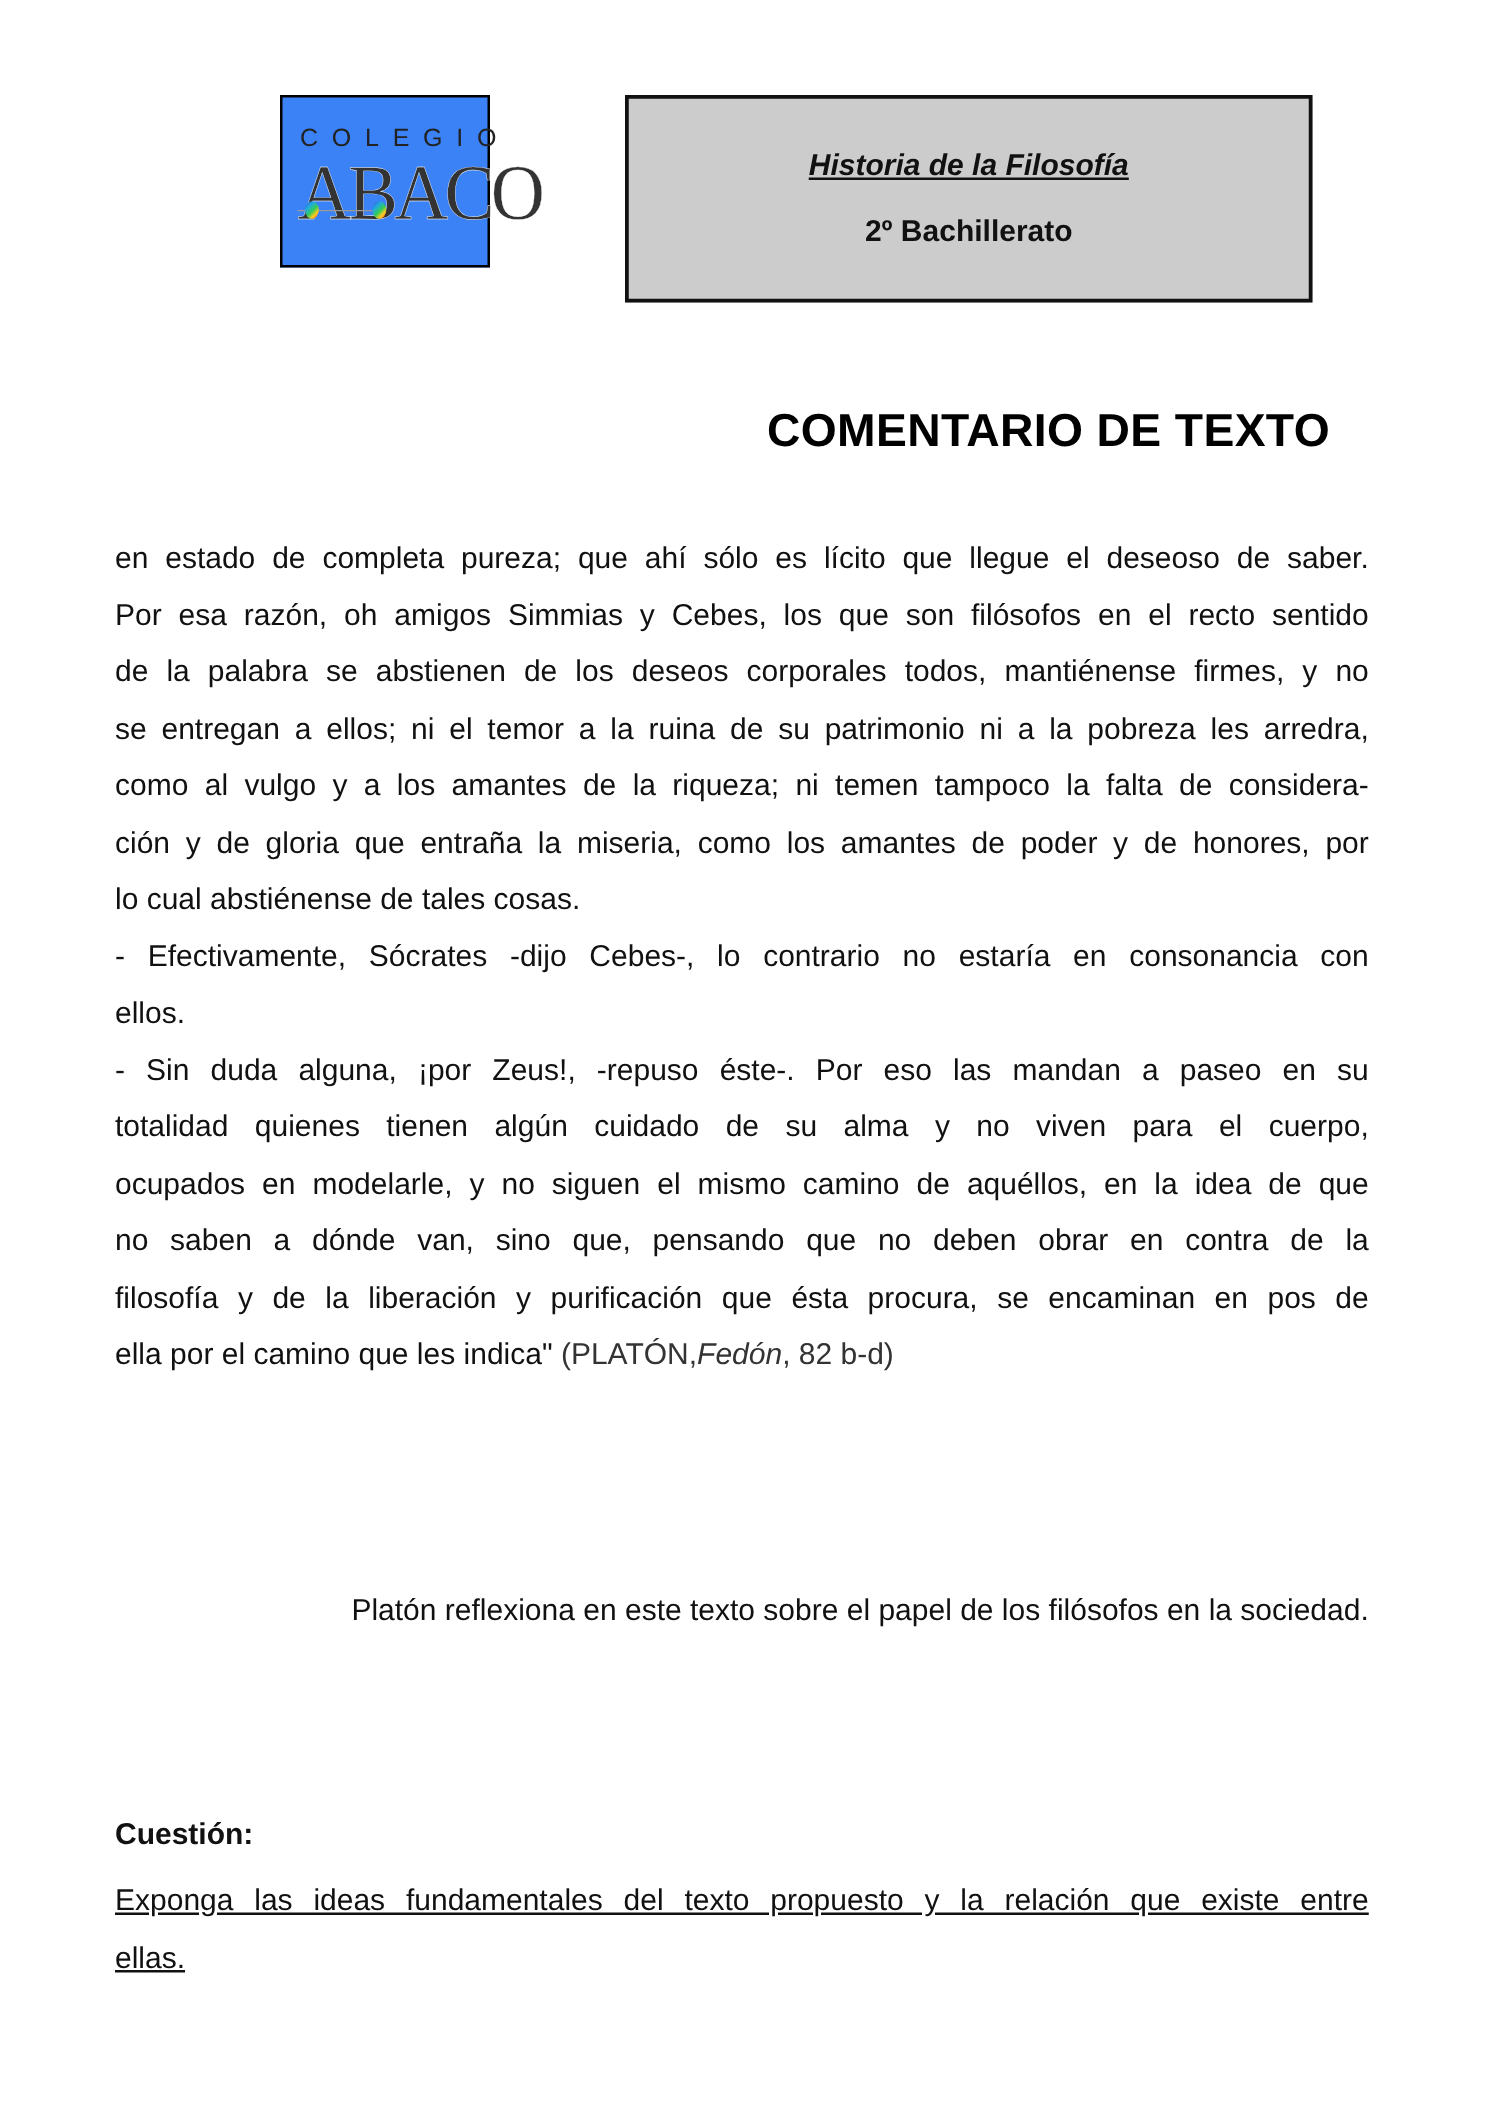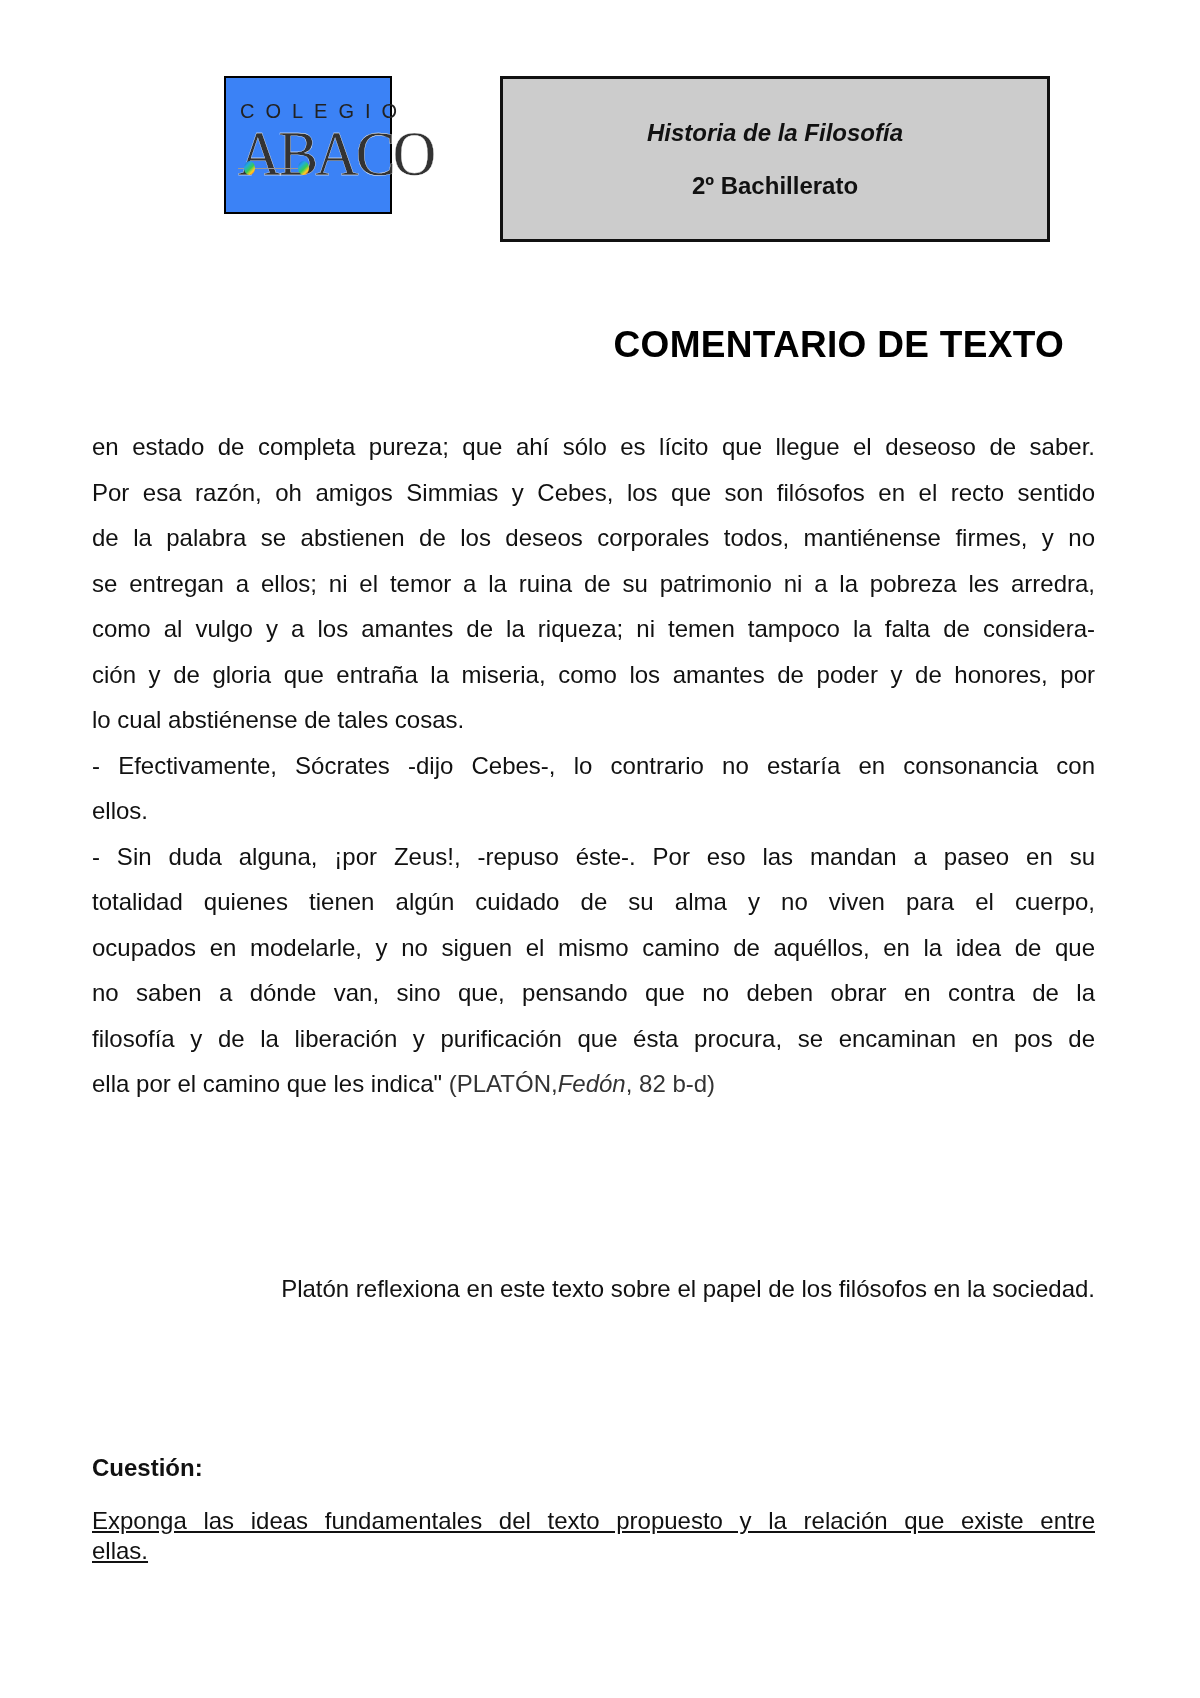--- a/index.html
+++ b/index.html
@@ -77,20 +77,21 @@
       text-align: center;
     }
     .subject-title {
       position: absolute;
       left: 0;
       right: 0;
       top: 40px;
       font-size: 24px;
       font-weight: bold;
       font-style: italic;
+      text-decoration: underline;
     }
     .subject-course {
       position: absolute;
       left: 0;
       right: 0;
       top: 93px;
       font-size: 24px;
       font-weight: bold;
     }
     .page-title {
@@ -155,20 +156,21 @@
       text-decoration: underline;
     }
     .question-text .ql {
       display: block;
       text-align: justify;
       text-align-last: justify;
       white-space: nowrap;
     }
     .question-text .ql.last {
       text-align-last: left;
+      margin-top: 16px;
     }
   </style>
 </head>
 <body>
 
 <div class="logo-box">
   <div class="logo-colegio">COLEGIO</div>
   <div class="logo-abaco">ABACO</div>
   <div class="logo-line"></div>
   <div class="logo-dot" style="left:18px;top:83px;"></div>

